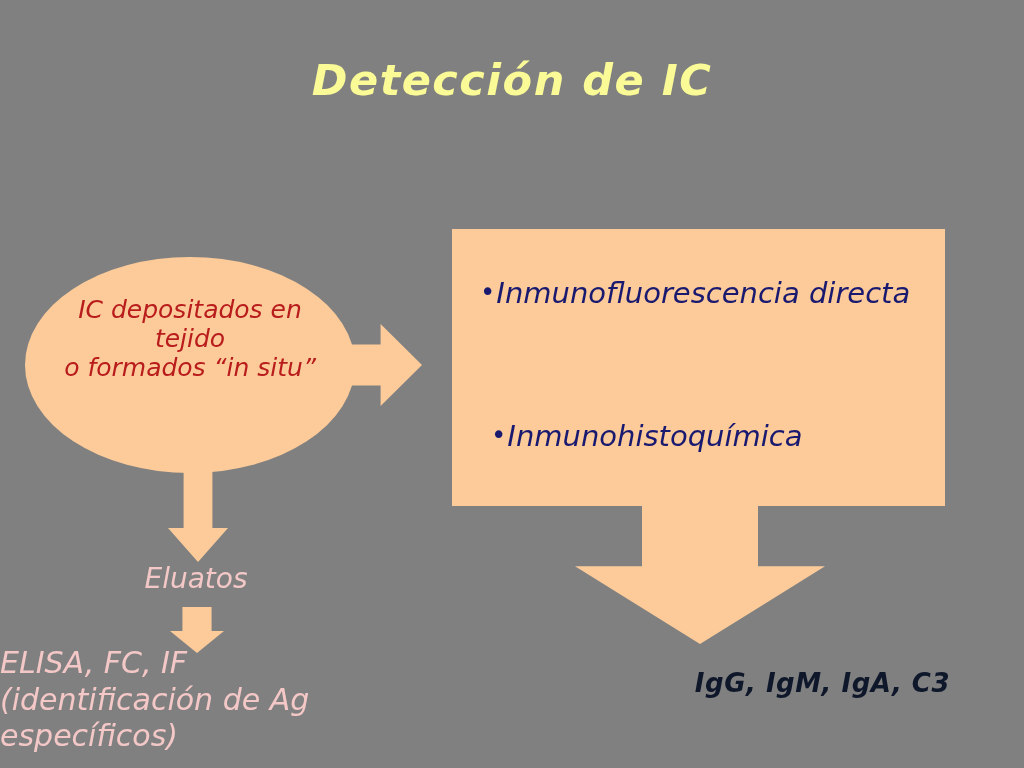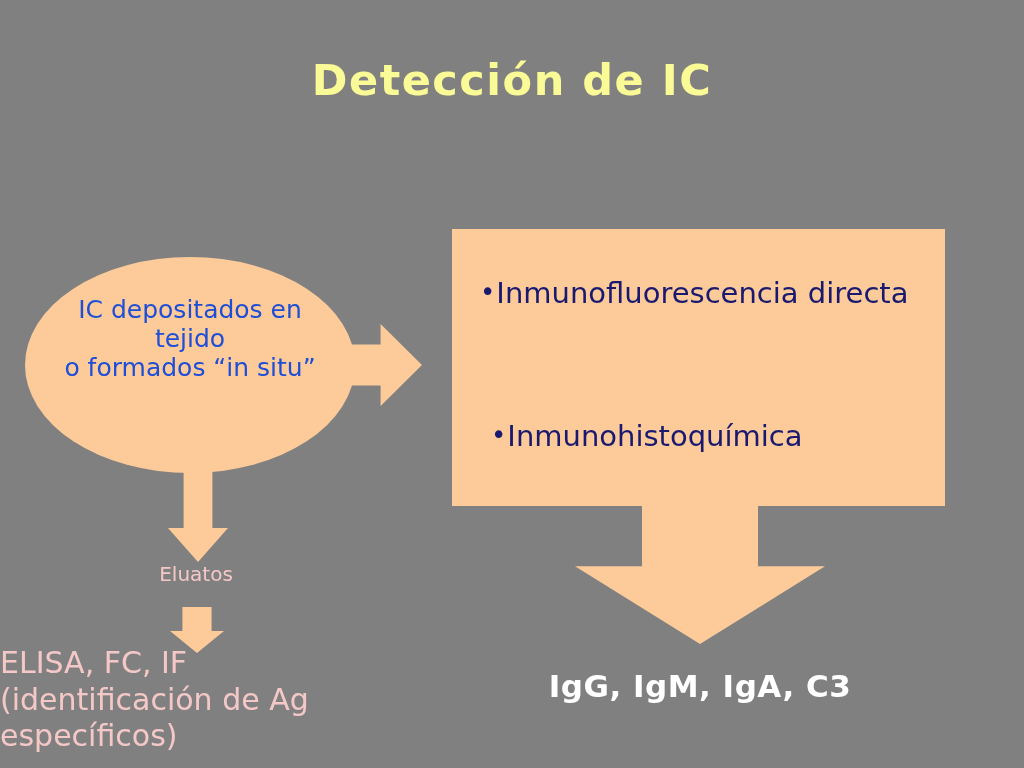--- a/index.html
+++ b/index.html
@@ -13,20 +13,21 @@
     background: #808080;
     font-family: "DejaVu Sans", sans-serif;
     position: relative;
   }
   #slide {
     position: absolute;
     left: 0; top: 0;
     width: 1024px;
     height: 768px;
     background: #808080;
+    font-style: italic;
   }
 
   
   .slide-title {
     position: absolute;
     left: 0;
     top: 58px;
     width: 1024px;
     text-align: center;
     color: #FAFA96;
@@ -48,21 +49,21 @@
     background: #FCCB99;
     border-radius: 50%;
     z-index: 3;
   }
   .ellipse-text {
     position: absolute;
     left: 24px;
     top: 38px;
     width: 282px;
     text-align: center;
-    color: #1d4ed8;
+    color: #b91c1c;
     font-size: 25px;
     line-height: 1.16;
     font-family: "DejaVu Sans", sans-serif;
     white-space: pre-line;
   }
 
   
   .arrow-right {
     position: absolute;
     left: 330px;
@@ -138,21 +139,21 @@
   }
 
   
   .eluatos-label {
     position: absolute;
     left: 46px;
     top: 562px;
     width: 300px;
     text-align: center;
     color: #F5C8C8;
-    font-size: 20px;
+    font-size: 28px;
     font-family: "DejaVu Sans", sans-serif;
     white-space: nowrap;
   }
   .elisa-label {
     position: absolute;
     left: 0px;
     top: 645px;
     width: 392px;
     color: #F5C8C8;
     font-size: 30px;
@@ -160,23 +161,23 @@
     font-family: "DejaVu Sans", sans-serif;
     white-space: pre-line;
   }
 
   
   .ig-label {
     position: absolute;
     left: 450px;
     top: 668px;
     width: 500px;
-    text-align: center;
-    color: #ffffff;
-    font-size: 31px;
+    text-align: right;
+    color: #0f172a;
+    font-size: 26px;
     font-weight: bold;
     letter-spacing: 0.5px;
     font-family: "DejaVu Sans", sans-serif;
     white-space: nowrap;
   }
 </style>
 </head>
 <body>
 
 <div id="slide">

